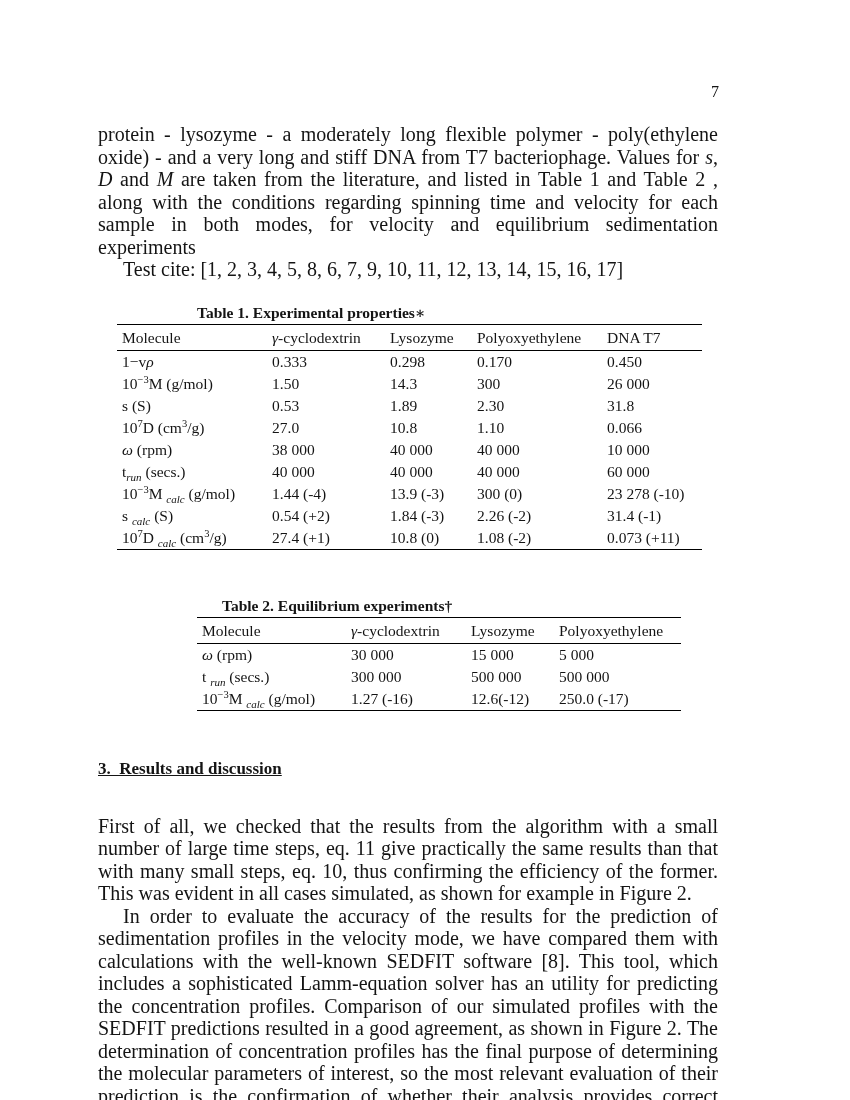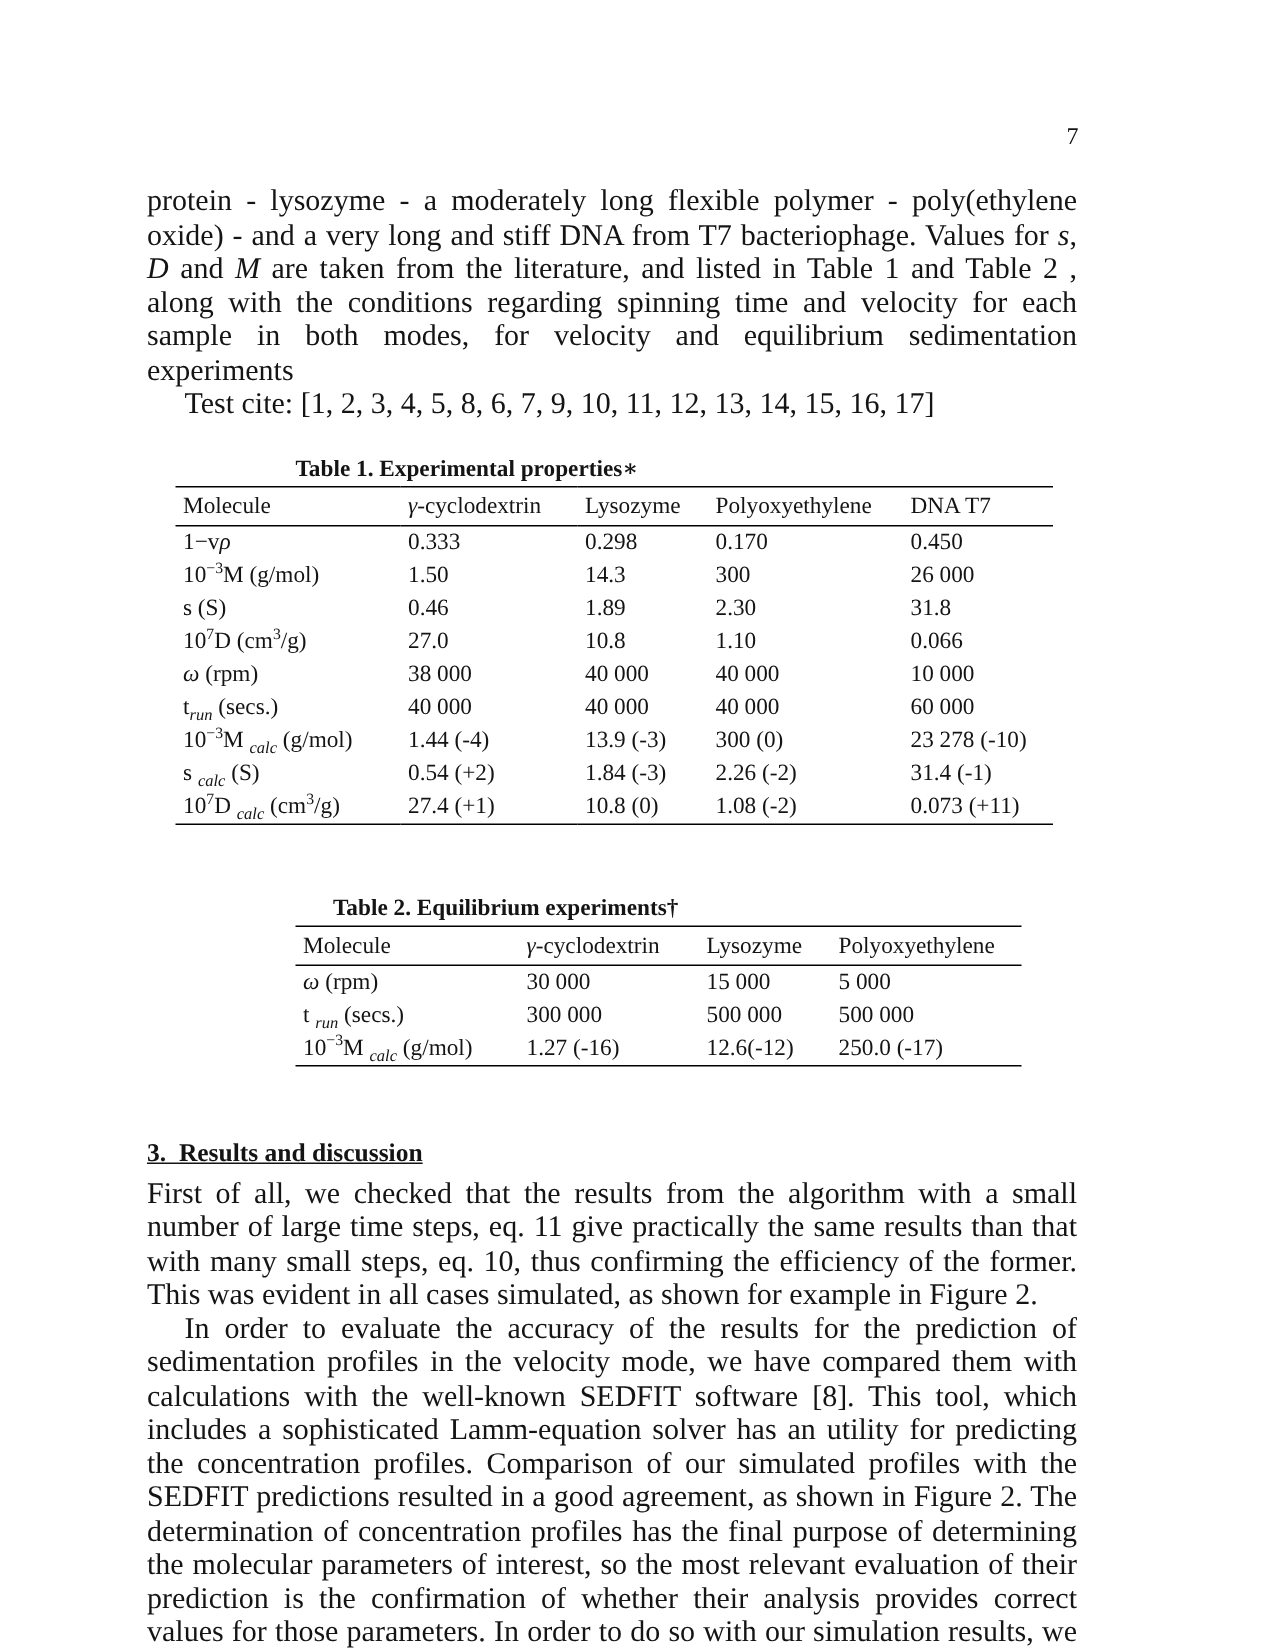--- a/index.html
+++ b/index.html
@@ -45,21 +45,21 @@
     white-space:nowrap;overflow:visible;
   }
   table.datatable thead th{line-height:25px;height:25px;}
   table.datatable tbody th,table.datatable tbody td{height:22px;}
   sup{font-size:10.5px;line-height:0;}
   sub{font-size:11px;line-height:0;font-style:italic;}
   .section-heading{
     margin:49px 0 0 0;
     font-size:17px;line-height:18px;font-weight:bold;text-decoration:underline;
   }
-  .sec-p1{margin-top:7px;}
+  .sec-p1{margin-top:37px;}
   .sec-p2{margin-top:0;}
 </style>
 </head>
 <body>
 
 <div class="page">
 
   <div class="page-number">7</div>
 
   <p class="first-para">protein - lysozyme - a moderately long flexible polymer - poly(ethylene oxide) - and a very long and stiff DNA from T7 bacteriophage. Values for <i>s</i>, <i>D</i> and <i>M</i> are taken from the literature, and listed in Table 1 and Table 2 , along with the conditions regarding spinning time and velocity for each sample in both modes, for velocity and equilibrium sedimentation experiments</p>
@@ -94,21 +94,21 @@
           </tr>
           <tr>
             <th>10<sup>−3</sup>M (g/mol)</th>
             <td>1.50</td>
             <td>14.3</td>
             <td>300</td>
             <td>26 000</td>
           </tr>
           <tr>
             <th>s (S)</th>
-            <td>0.46</td>
+            <td>0.53</td>
             <td>1.89</td>
             <td>2.30</td>
             <td>31.8</td>
           </tr>
           <tr>
             <th>10<sup>7</sup>D (cm<sup>3</sup>/g)</th>
             <td>27.0</td>
             <td>10.8</td>
             <td>1.10</td>
             <td>0.066</td>

